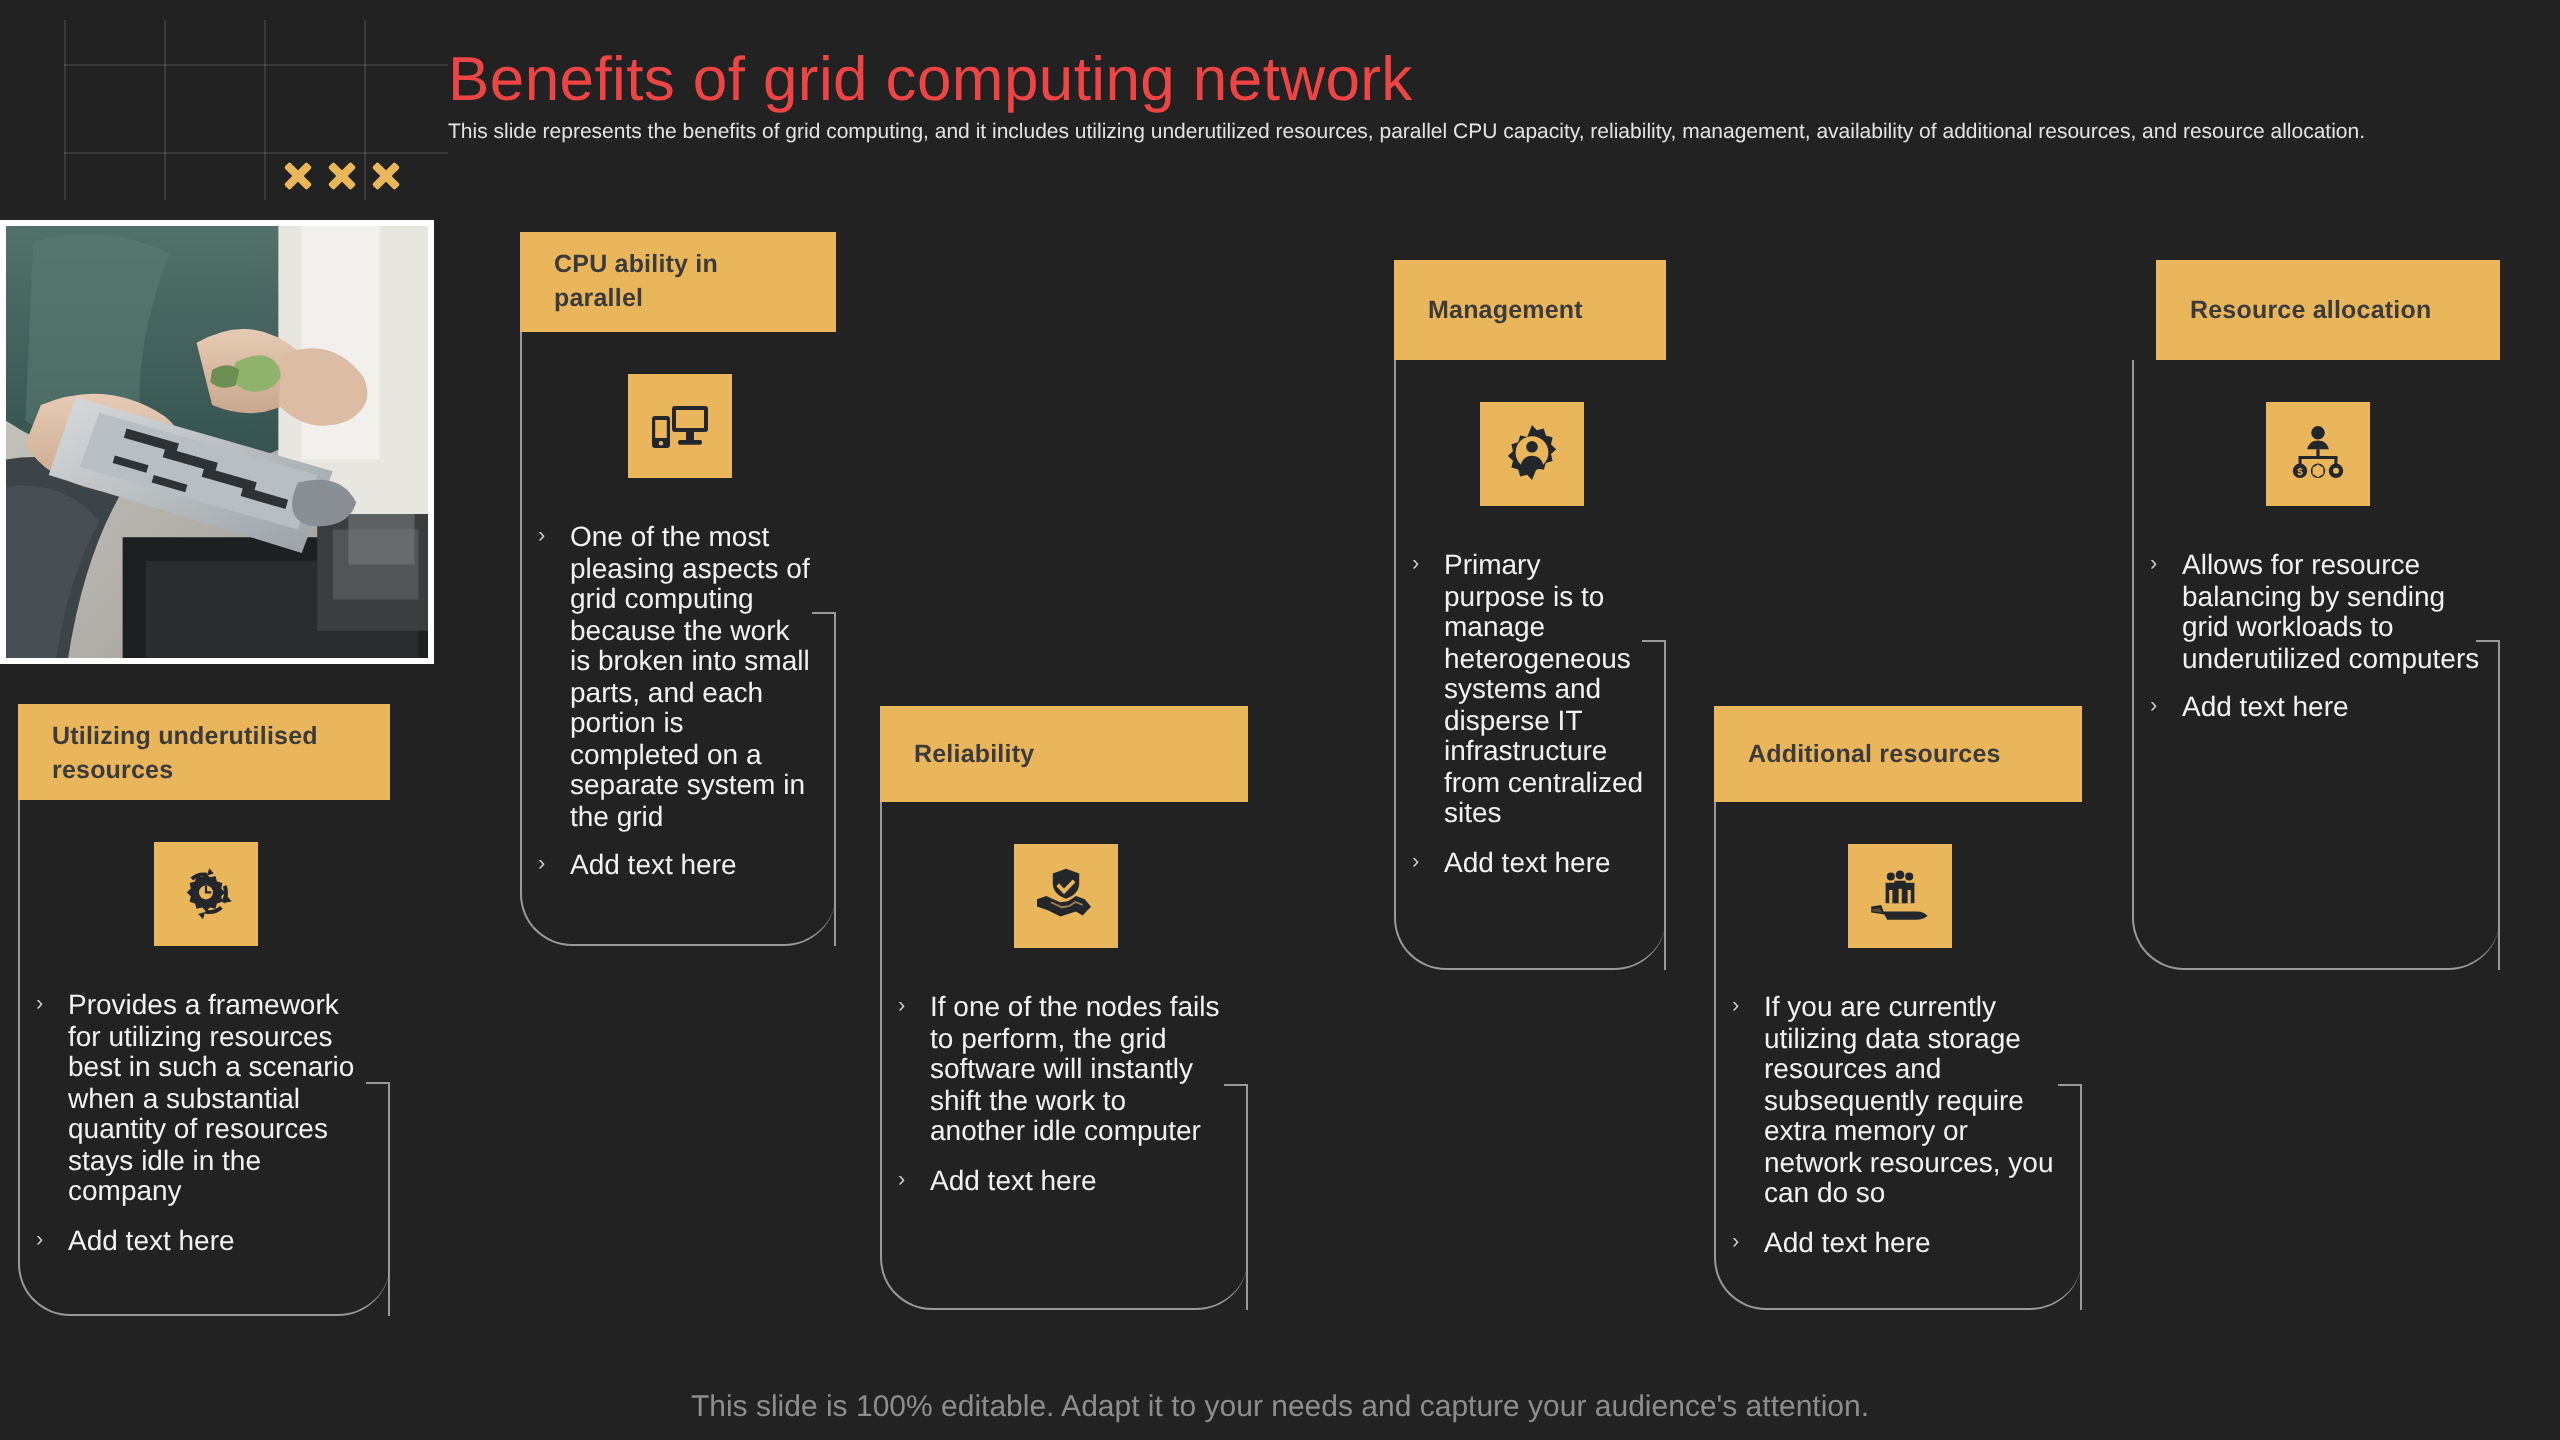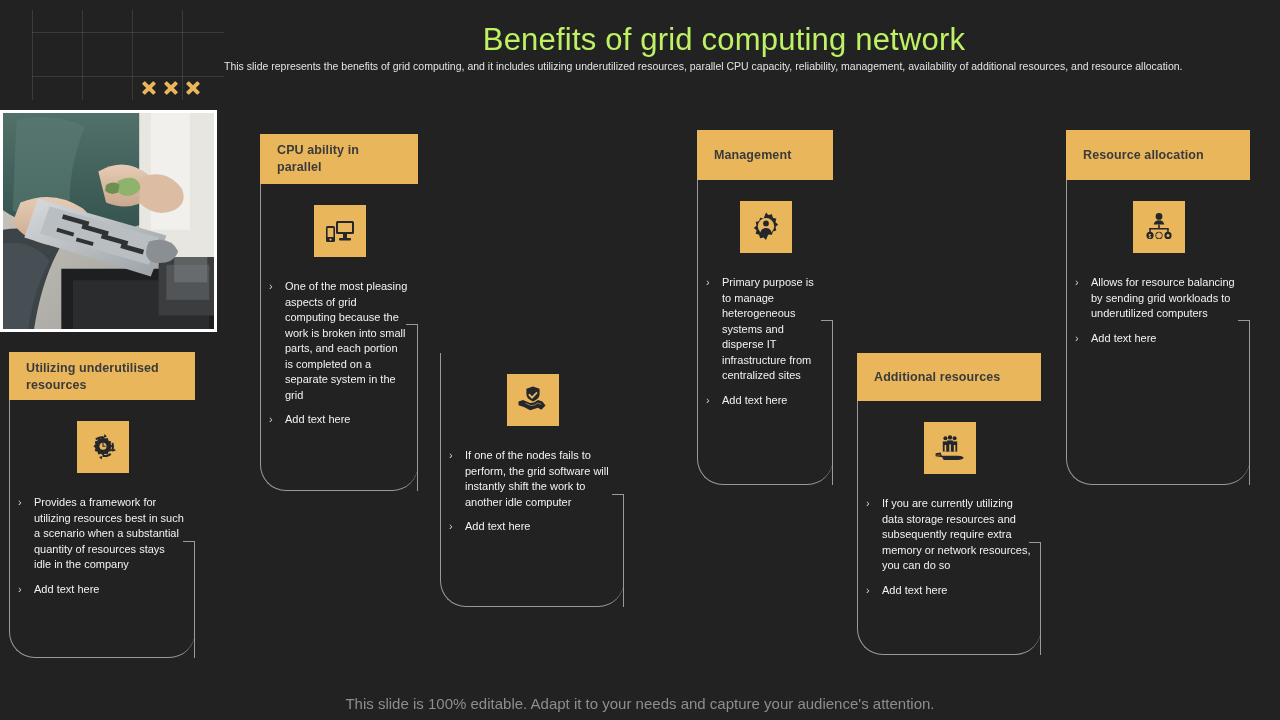--- a/index.html
+++ b/index.html
@@ -31,22 +31,22 @@
   .x-mark::before, .x-mark::after {
     content:""; position:absolute; left:50%; top:50%; width:16px; height:4px;
     background:#E9B65C; border-radius:1px;
   }
   .x-mark::before { transform:translate(-50%,-50%) rotate(45deg); }
   .x-mark::after  { transform:translate(-50%,-50%) rotate(-45deg); }
 
   
   .header { position:absolute; left:224px; top:22px; width:1000px; }
   .title {
-    font-size:31px; font-weight:400; color:#bef264; letter-spacing:0.2px;
-    line-height:1.15; white-space:nowrap;text-align:center;
+    font-size:31px; font-weight:400; color:#ef4444; letter-spacing:0.2px;
+    line-height:1.15; white-space:nowrap;
   }
   .subtitle {
     margin-top:1px; font-size:10.5px; color:#e3e3e3; line-height:1.35;
     max-width:998px; font-weight:400;
   }
 
   
   .photo-frame {
     position:absolute; left:0px; top:110px; width:217px; height:222px;
     border:3px solid #ffffff; background:#3a4a48; overflow:hidden;
@@ -78,21 +78,21 @@
   .icon-tile {
     width:52px; height:52px; background:#E9B65C;
     display:flex; align-items:center; justify-content:center;
     margin:0 auto;
   }
   .icon-tile svg { display:block; }
 
   .bullets { padding:0 10px 0 8px; }
   .bullet { display:flex; gap:8px; margin-bottom:9px; }
   .chev { color:#cfcfcf; font-size:11px; line-height:15px; flex:none; width:8px; }
-  .btext { font-size:11px; line-height:15.5px; color:#f2f2f2; }
+  .btext { font-size:14px; line-height:15.5px; color:#f2f2f2; }
 
   
   .footer {
     position:absolute; left:0; bottom:8px; width:1280px; text-align:center;
     font-size:15px; color:#8d8d8d;
   }
 </style>
 </head>
 <body>
 
@@ -162,21 +162,21 @@
       <rect x="102" y="124" width="28" height="5" transform="rotate(16 102 124)"></rect>
       <rect x="122" y="134" width="24" height="5" transform="rotate(16 122 134)"></rect>
       <rect x="56" y="118" width="18" height="4" transform="rotate(16 56 118)"></rect>
       <rect x="76" y="128" width="18" height="4" transform="rotate(16 76 128)"></rect>
     </g>
     <path d="M150 132 q22 -6 30 10 q-4 14 -24 12 q-14 -4 -6 -22z" fill="#8a8f93"></path>
     <rect x="176" y="148" width="34" height="26" fill="#76797c" opacity="0.6"></rect>
   </svg>
 </div>
 
-<div class="card" style="left:232px; top:134px; width:186px;padding-left:28px;">
+<div class="card" style="left:232px; top:116px; width:186px;padding-left:28px;">
   <div class="card-head" style="height:50px;">
     <span>CPU ability in parallel</span>
   </div>
   <div class="card-body" style="height:307px; padding-top:21px;">
     <div class="edge-tick" style="top:140px; height:167px;"></div>
     <div class="edge-cap" style="top:140px;"></div>
     <div class="icon-tile">
       <svg width="32" height="32" viewBox="0 0 32 32">
         <rect x="12" y="6" width="18" height="13" rx="1.5" fill="#23262b"></rect>
         <rect x="14" y="8" width="14" height="9" fill="#E9B65C"></rect>
@@ -222,21 +222,21 @@
       </div>
       <div class="bullet">
         <span class="chev">›</span>
         <span class="btext">Add text here</span>
       </div>
     </div>
   </div>
 </div>
 
 <div class="card" style="left:1066px; top:130px; width:184px;">
-  <div class="card-head" style="height:50px;">
+  <div class="card-head" style="height:50px;margin-left:12px;">
     <span>Resource allocation</span>
   </div>
   <div class="card-body" style="height:305px; padding-top:21px;">
     <div class="edge-tick" style="top:140px; height:165px;"></div>
     <div class="edge-cap" style="top:140px;"></div>
     <div class="icon-tile">
       <svg width="32" height="32" viewBox="0 0 32 32">
         <circle cx="16" cy="5.4" r="3.4" fill="#23262b"></circle>
         <path d="M10.6 13.6c.6-2.8 2.7-4.3 5.4-4.3s4.8 1.5 5.4 4.3z" fill="#23262b"></path>
         <path d="M15.2 13.6h1.6v4.2h-1.6z" fill="#23262b"></path>
@@ -290,20 +290,23 @@
       </div>
       <div class="bullet">
         <span class="chev">›</span>
         <span class="btext">Add text here</span>
       </div>
     </div>
   </div>
 </div>
 
 <div class="card" style="left:440px; top:353px; width:184px;">
+  <div class="card-head" style="height:48px;">
+    <span>Reliability</span>
+  </div>
   <div class="card-body" style="height:254px; padding-top:21px;">
     <div class="edge-tick" style="top:141px; height:113px;"></div>
     <div class="edge-cap" style="top:141px;"></div>
     <div class="icon-tile">
       <svg width="32" height="32" viewBox="0 0 32 32">
         <path d="M16 2.4l6.6 2.3v5.1c0 3.6-2.6 6.3-6.6 7.6-4-1.3-6.6-4-6.6-7.6V4.7z" fill="#23262b"></path>
         <path d="M12.5 9.6l2.5 2.6 4.4-4.5 1.3 1.4-5.7 6-3.8-4z" fill="#E9B65C"></path>
         <path d="M1.5 17.6l4.6-1.6 7 3.1 3.9-.5 4-2.6 4.4 1.6 3.1 3.8-4.2 4.4-3.4-2.1-7.7 2.5-6.3-3.1-5.4-1.9z" fill="#23262b"></path>
         <path d="M8.5 19.1l5.4 2.5 3.6-.5 3.2-2.1 3.6 1.4" stroke="#E9B65C" stroke-width="0.9" fill="none" opacity="0.65"></path>
       </svg>

